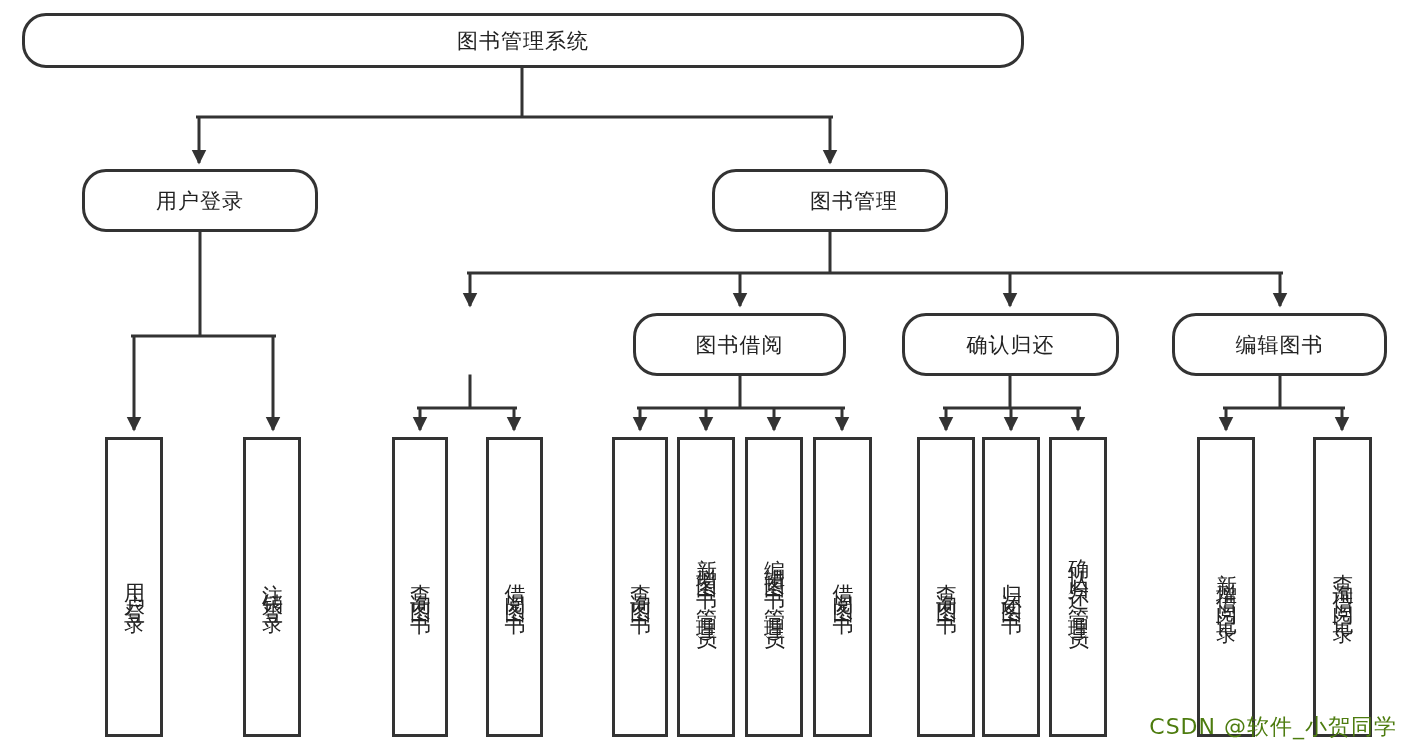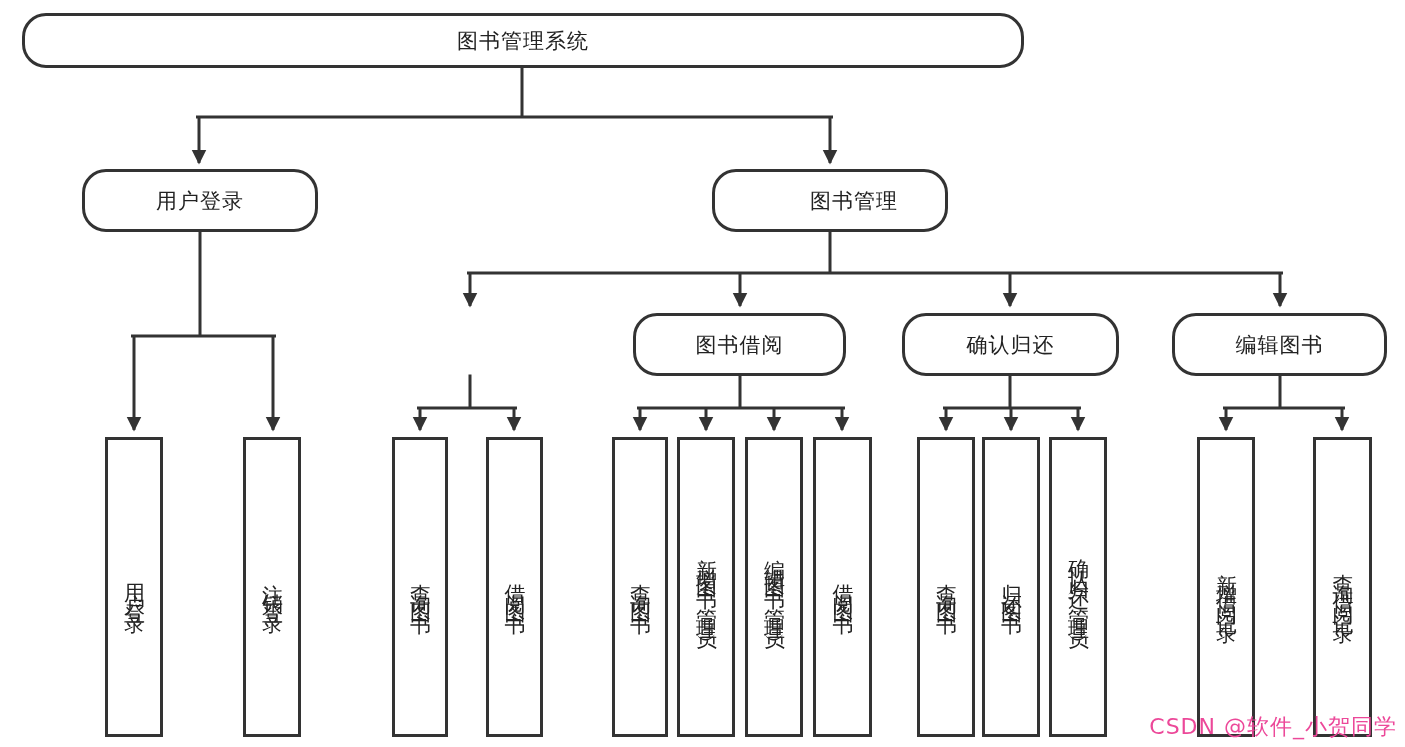--- a/index.html
+++ b/index.html
@@ -37,21 +37,21 @@
     writing-mode: vertical-rl;
     font-size: 21px;
     letter-spacing: 10px;
     line-height: 1;
   }
   #watermark {
     position: absolute;
     right: 8px;
     top: 712px;
     font-size: 22px;
-    color: #ec4899;
+    color: #4d7c0f;
     letter-spacing: 1px;
     z-index: 3;
     white-space: nowrap;
   }
 </style>
 </head>
 <body>
 
 <div id="canvas">
 

